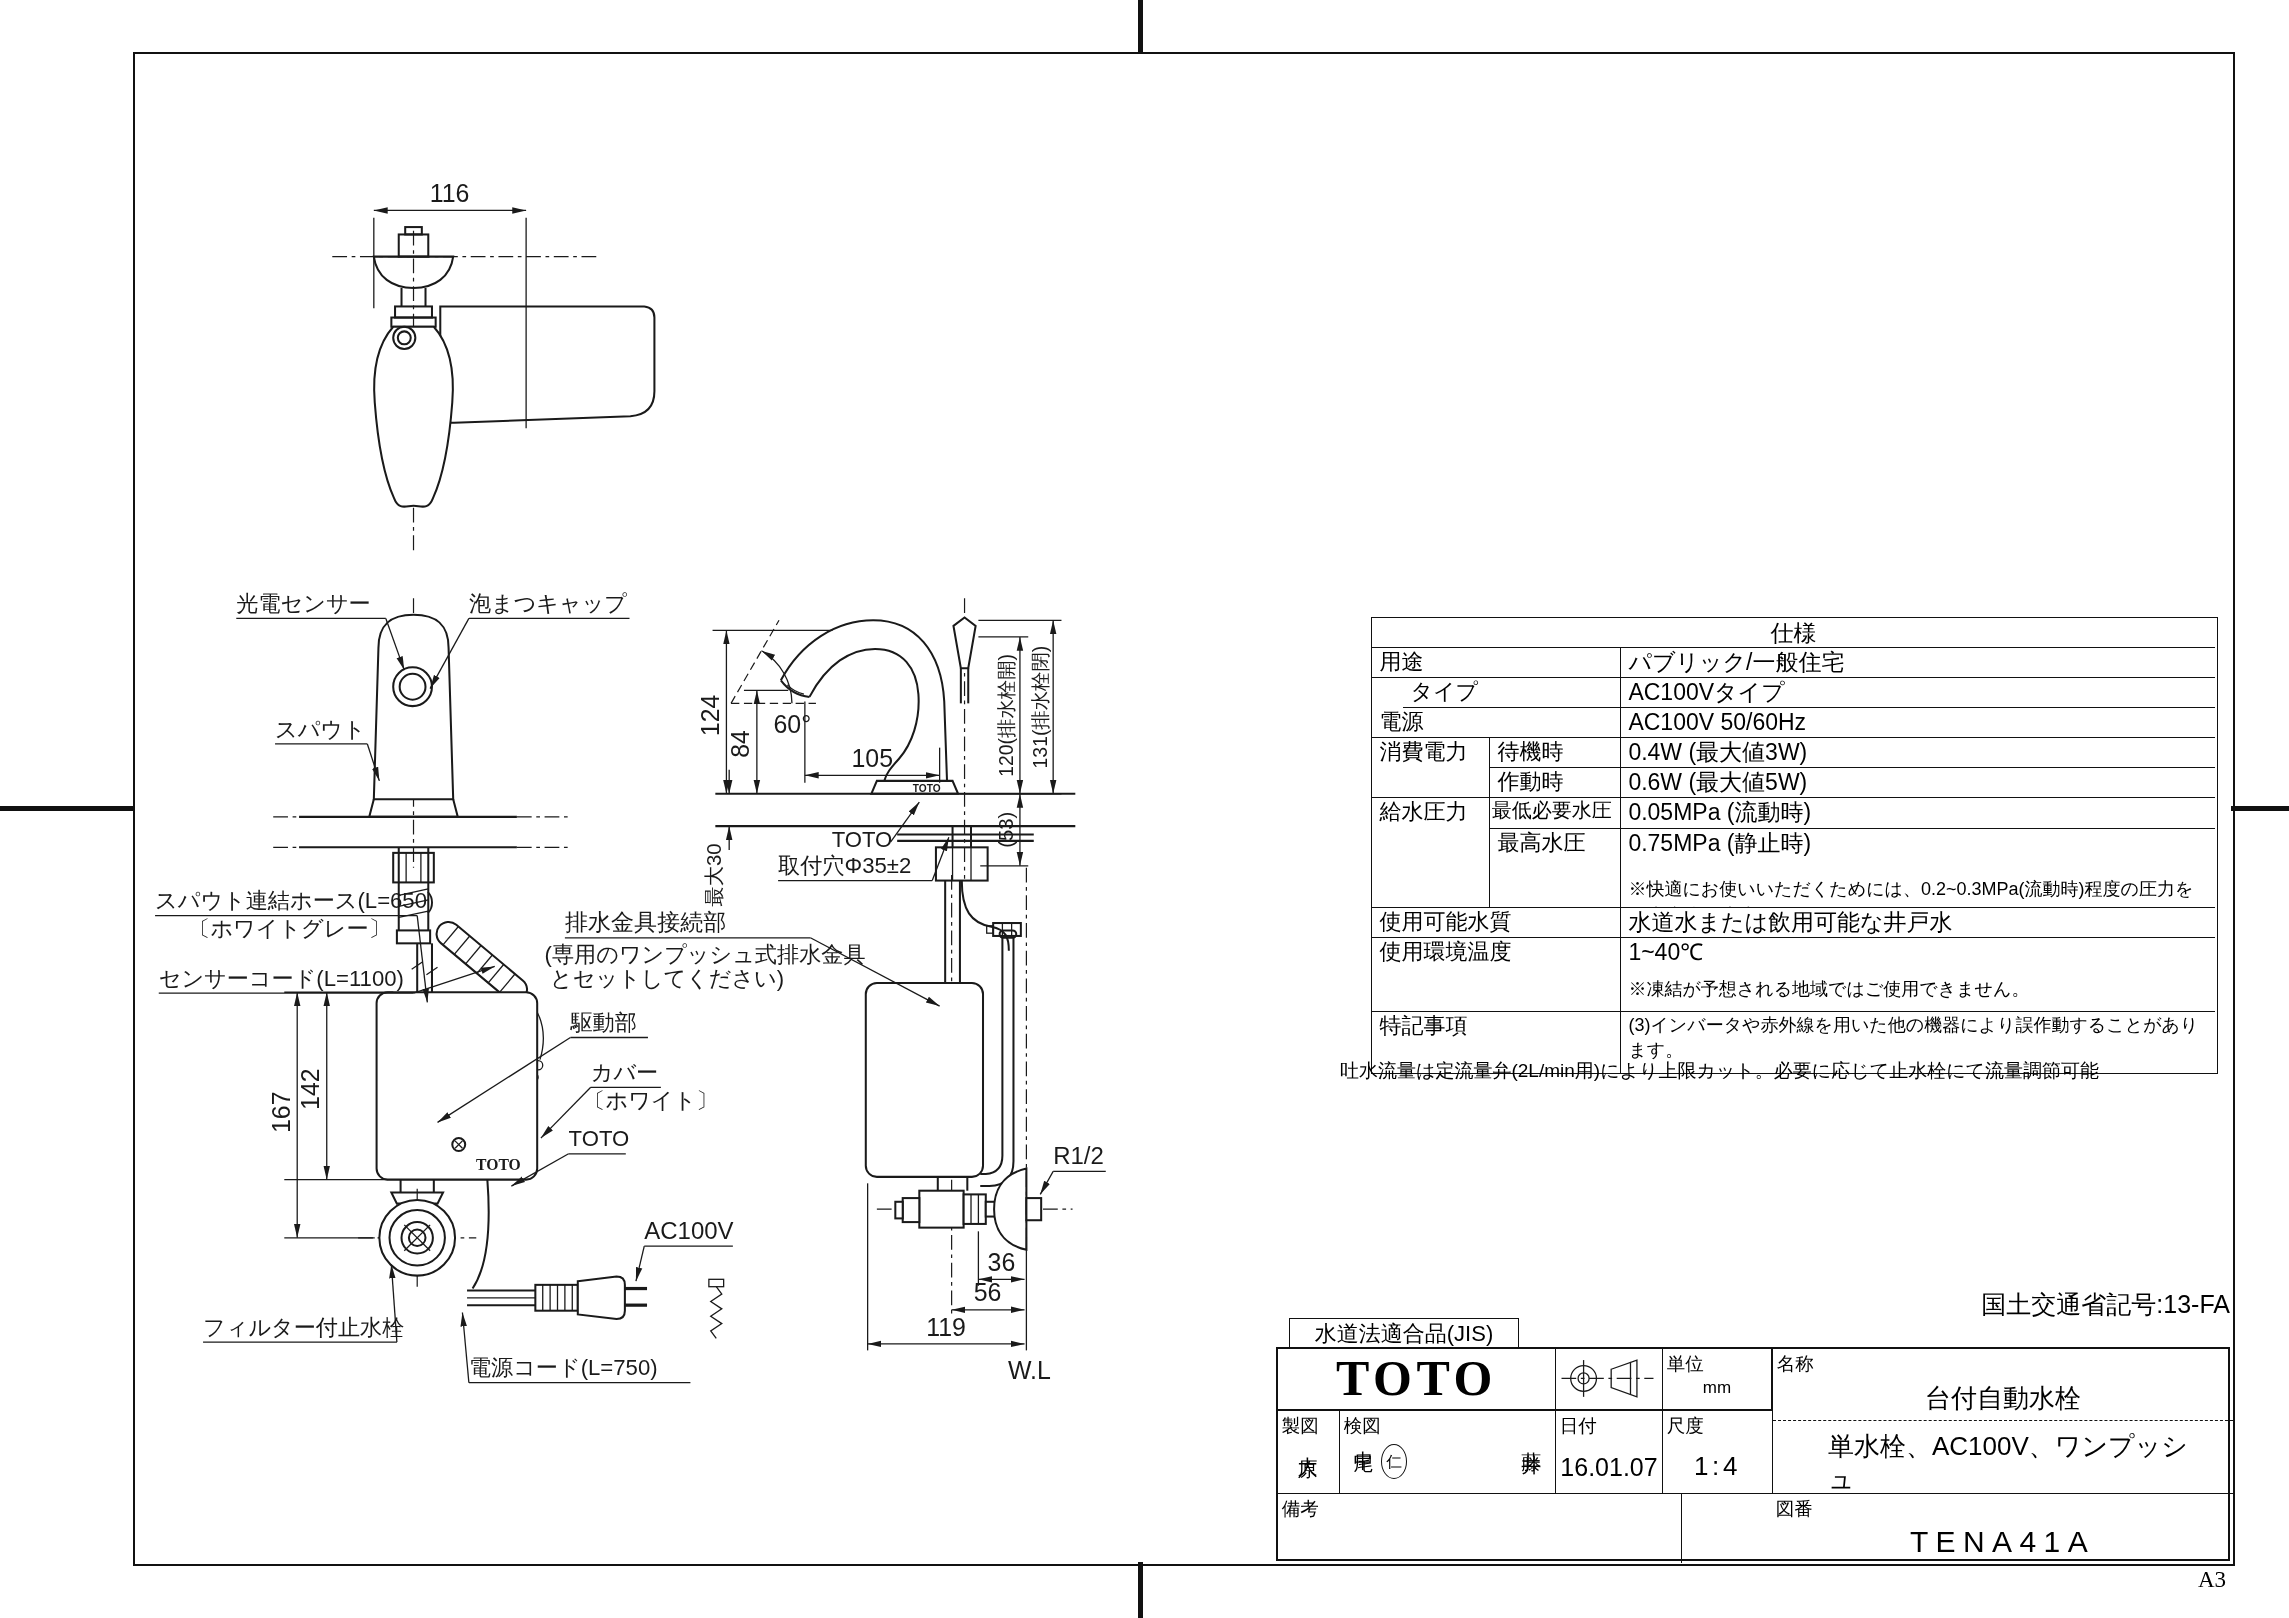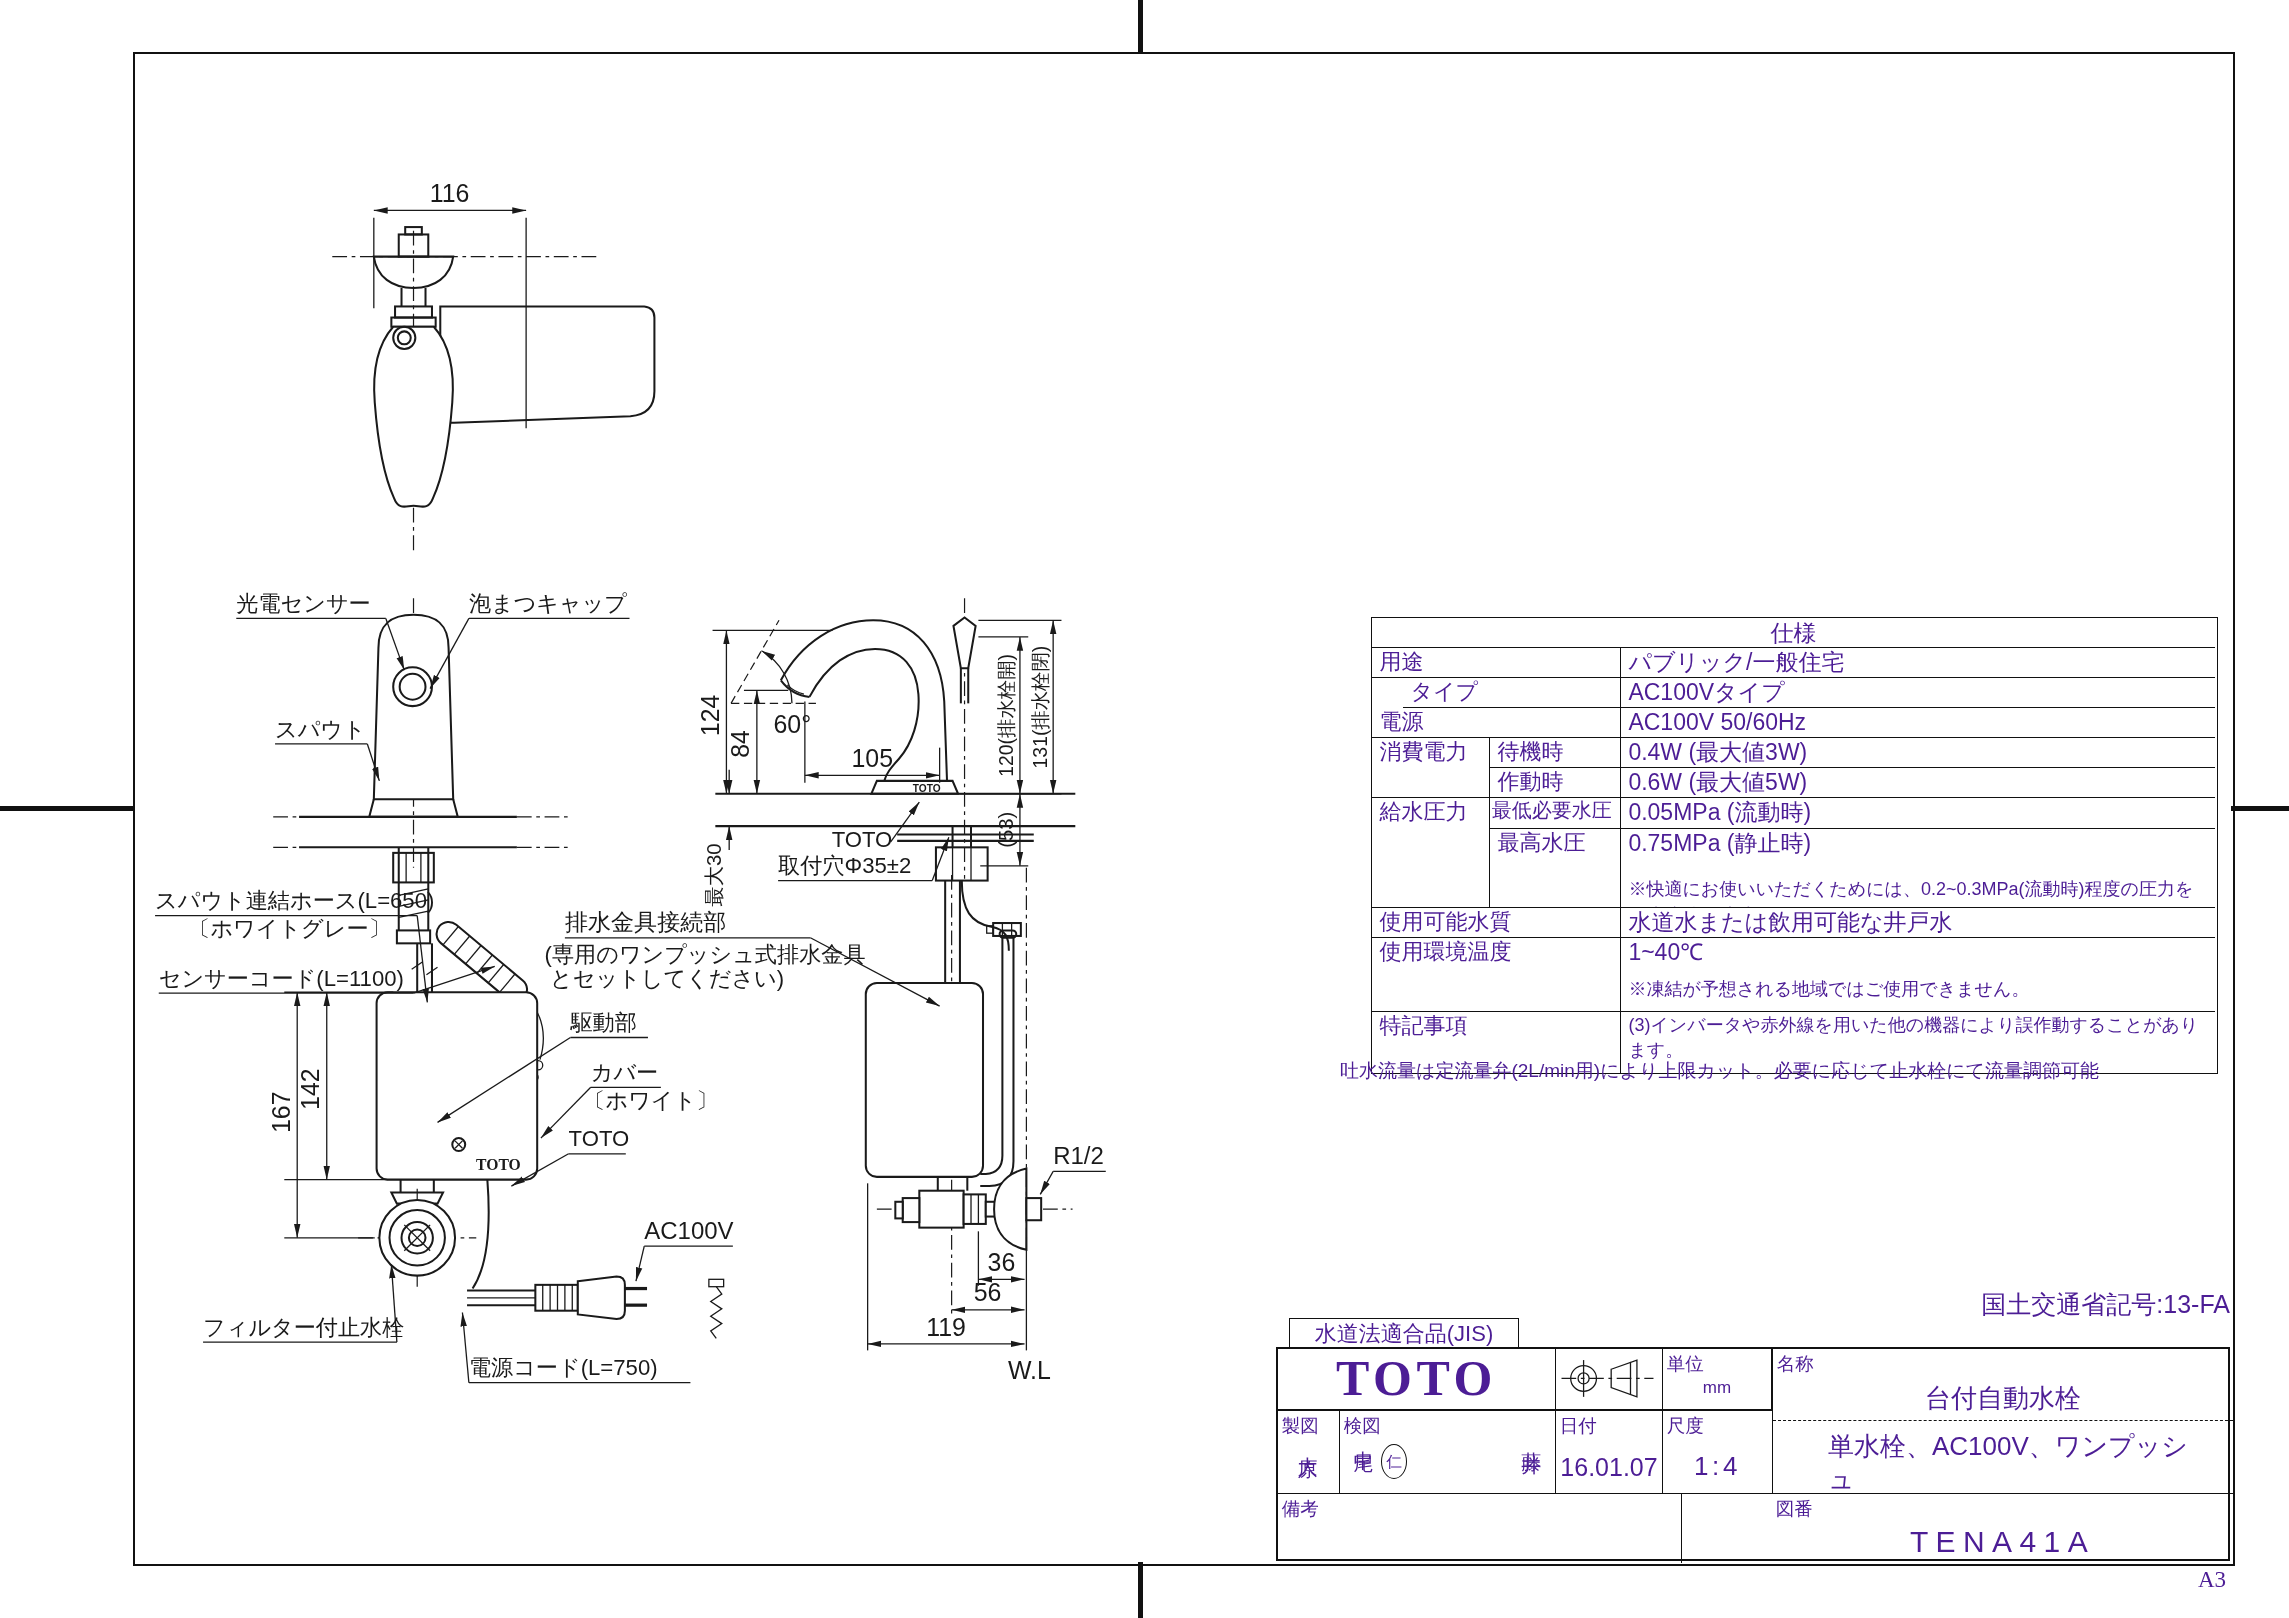--- a/index.html
+++ b/index.html
@@ -1,17 +1,17 @@
 <!DOCTYPE html>
 <html style="font-size:14.8px"><head>
 <meta charset="utf-8">
 <style>
   html,body{margin:0;padding:0;background:#fff;}
   #sheet{position:relative;width:2290px;height:1619px;background:#ffffff;overflow:hidden;
-         font-family:"Liberation Sans",sans-serif;color:#4c1d95;}
+         font-family:"Liberation Sans",sans-serif;color:#000000;}
   .abs{position:absolute;}
   .frame{border:2.8px solid #111;}
   .tick{background:#111;}
   svg text{fill:#1a1a1a;font-family:"Liberation Sans",sans-serif;}
   .ln{stroke:#1a1a1a;stroke-width:2.2;fill:none;}
   .lnf{stroke:#1a1a1a;stroke-width:2.2;fill:#fff;}
   .thin{stroke:#1a1a1a;stroke-width:1.4;fill:none;}
   .cl{stroke:#1a1a1a;stroke-width:1.3;fill:none;stroke-dasharray:16 5 4 5;}
   .dash2{stroke:#1a1a1a;stroke-width:1.3;fill:none;stroke-dasharray:9 5;}
   .dtext{font-size:27px;}

